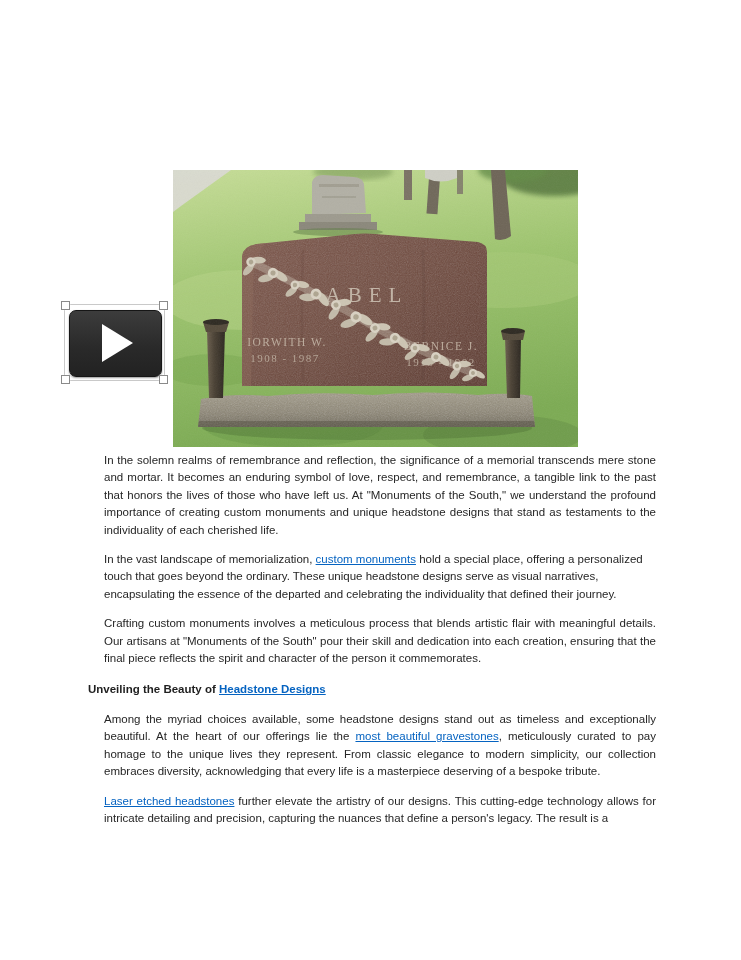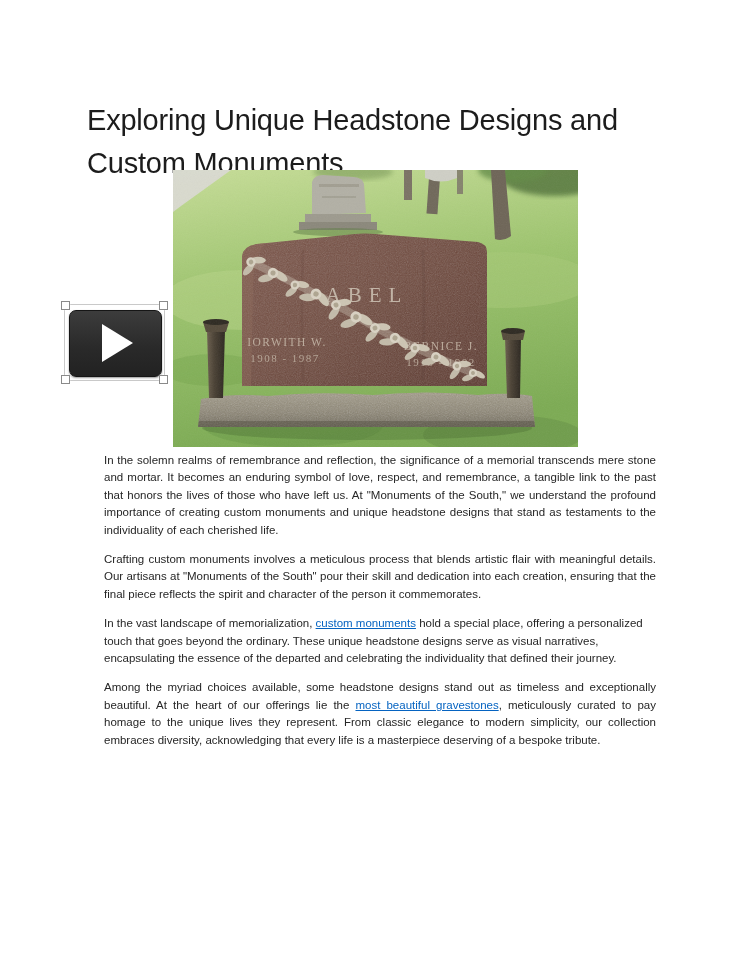--- a/index.html
+++ b/index.html
@@ -52,21 +52,20 @@
   .article p.heading{font-weight:700;margin:14px 0 12px 0;color:#1f1f1f;}
   .article p.justify{text-align:justify;}
   .doc-link{color:#0563c1;text-decoration:underline;cursor:pointer;}
   .heading .doc-link{font-weight:700;}
 </style>
 </head>
 <body>
 
 <div class="page">
 
-  <h1 class="doc-title">Exploring Unique Headstone Designs and Custom Monuments</h1>
 
   <div class="media-wrap">
     <svg width="405" height="277" viewBox="0 0 405 277">
       <defs>
         <linearGradient id="grassG" x1="0" y1="0" x2="0.2" y2="1">
           <stop offset="0" stop-color="#c6dd97"></stop>
           <stop offset="0.45" stop-color="#9dc46e"></stop>
           <stop offset="1" stop-color="#7cab53"></stop>
         </linearGradient>
         <linearGradient id="stoneG" x1="0" y1="0" x2="1" y2="1">
@@ -195,18 +194,20 @@
       <div class="play-triangle"></div>
     </div>
     <div class="handle tl"></div>
     <div class="handle tr"></div>
     <div class="handle bl"></div>
     <div class="handle br"></div>
   </div>
 
   <div class="article">
     <p class="para justify">In the solemn realms of remembrance and reflection, the significance of a memorial transcends mere stone and mortar. It becomes an enduring symbol of love, respect, and remembrance, a tangible link to the past that honors the lives of those who have left us. At "Monuments of the South," we understand the profound importance of creating custom monuments and unique headstone designs that stand as testaments to the individuality of each cherished life.</p>
+    <p class="para">In the vast landscape of memorialization, <a class="doc-link" href="#">custom monuments</a> hold a special place, offering a personalized touch that goes beyond the ordinary. These unique headstone designs serve as visual narratives, encapsulating the essence of the departed and celebrating the individuality that defined their journey.</p>
     <p class="para justify">Crafting custom monuments involves a meticulous process that blends artistic flair with meaningful details. Our artisans at "Monuments of the South" pour their skill and dedication into each creation, ensuring that the final piece reflects the spirit and character of the person it commemorates.</p>
-    <p class="para">In the vast landscape of memorialization, <a class="doc-link" href="#">custom monuments</a> hold a special place, offering a personalized touch that goes beyond the ordinary. These unique headstone designs serve as visual narratives, encapsulating the essence of the departed and celebrating the individuality that defined their journey.</p>
+    <p class="heading">Unveiling the Beauty of <a class="doc-link" href="#">Headstone Designs</a></p>
     <p class="para justify">Among the myriad choices available, some headstone designs stand out as timeless and exceptionally beautiful. At the heart of our offerings lie the <a class="doc-link" href="#">most beautiful gravestones</a>, meticulously curated to pay homage to the unique lives they represent. From classic elegance to modern simplicity, our collection embraces diversity, acknowledging that every life is a masterpiece deserving of a bespoke tribute.</p>
+    <p class="para justify"><a class="doc-link" href="#">Laser etched headstones</a> further elevate the artistry of our designs. This cutting-edge technology allows for intricate detailing and precision, capturing the nuances that define a person's legacy. The result is a</p>
   </div>
 
 </div>
 
 </body></html>

